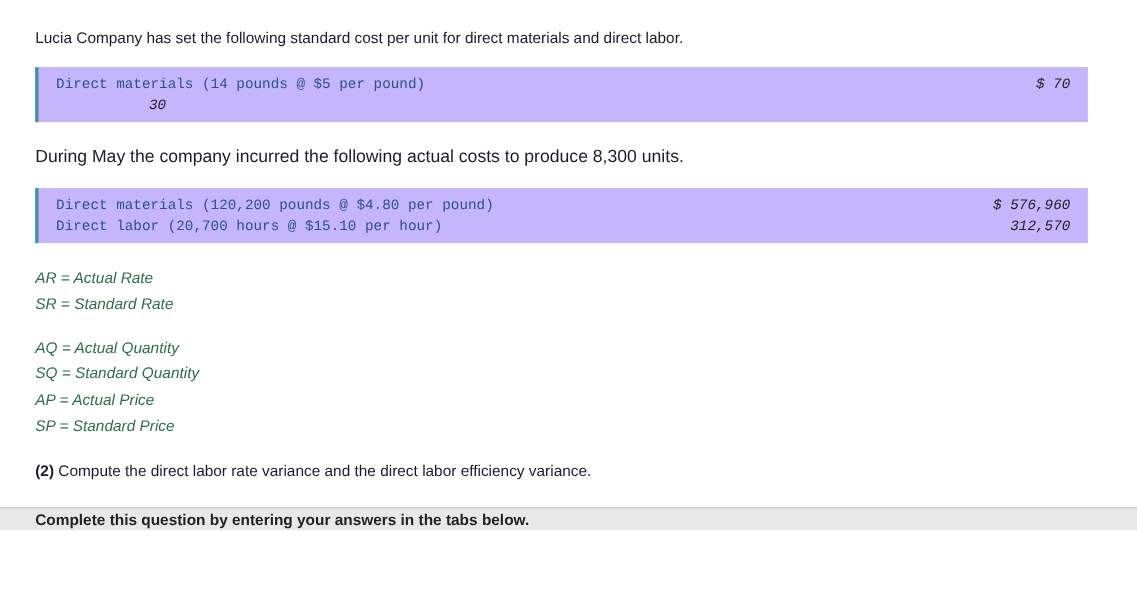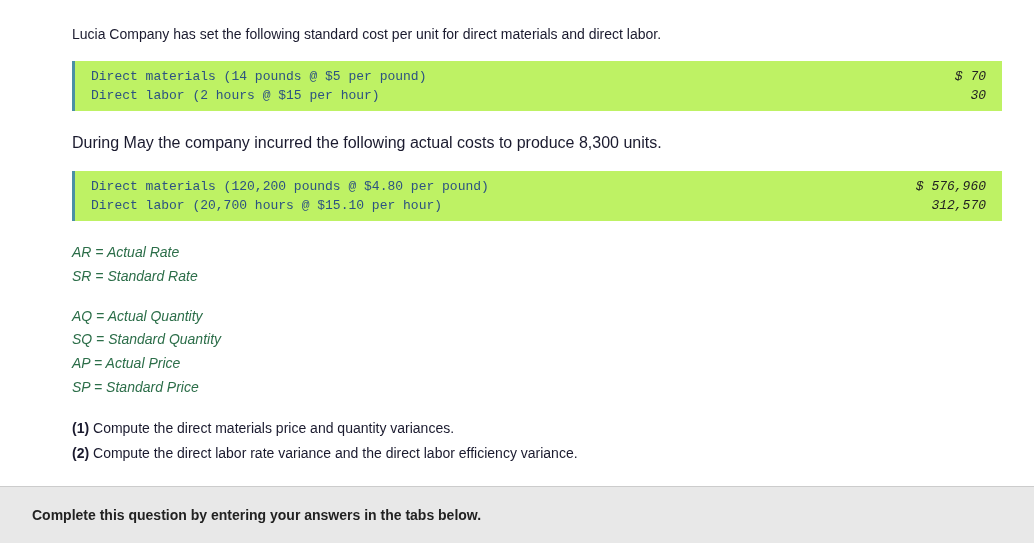--- a/index.html
+++ b/index.html
@@ -11,36 +11,35 @@
     body {
       font-family: Arial, sans-serif;
       font-size: 14px;
       background: #ffffff;
       color: #222;
       width: 1034px;
       min-height: 560px;
     }
 
     .page-container {
-      padding: 24px 32px 0 32px;
-      margin-left: 40px;
+      padding: 24px 45px 0 32px;
     }
 
     .intro-text {
       color: #1a1a2e;
       font-size: 14px;
       margin-bottom: 16px;
       line-height: 1.5;
     }
 
     .cost-table {
       border-left: 3px solid #4a90a4;
       padding: 8px 16px;
       margin-bottom: 20px;
-      background: #bef264;
+      background: #c4b5fd;
     }
 
     .cost-row {
       display: flex;
       justify-content: space-between;
       align-items: baseline;
       margin-bottom: 4px;
       font-family: 'Courier New', Courier, monospace;
       font-size: 13px;
       color: #2c5282;
@@ -89,21 +88,21 @@
       line-height: 1.8;
     }
 
     .task-line strong {
       color: #1a1a2e;
       font-weight: bold;
     }
 
     .bottom-bar {
       background: #e8e8e8;
-      padding: 20px 32px;
+      padding: 2px 32px;
       margin-top: 8px;
       border-top: 1px solid #ccc;
     }
 
     .bottom-bar-text {
       font-weight: bold;
       font-size: 14px;
       color: #222;
     }
   </style>
@@ -113,21 +112,20 @@
 <div class="page-container">
 
   <p class="intro-text">Lucia Company has set the following standard cost per unit for direct materials and direct labor.</p>
 
   <div class="cost-table">
     <div class="cost-row">
       <span class="cost-label">Direct materials (14 pounds @ $5 per pound)</span>
       <span class="cost-value">$ 70</span>
     </div>
     <div class="cost-row">
-      <span class="cost-label">Direct labor (2 hours @ $15 per hour)</span>
       <span class="cost-value">30</span>
     </div>
   </div>
 
   <p class="section-text">During May the company incurred the following actual costs to produce 8,300 units.</p>
 
   <div class="cost-table">
     <div class="cost-row">
       <span class="cost-label">Direct materials (120,200 pounds @ $4.80 per pound)</span>
       <span class="cost-value">$ 576,960</span>
@@ -145,24 +143,20 @@
 
   <div class="definitions-block">
     <div class="def-line">AQ = Actual Quantity</div>
     <div class="def-line">SQ = Standard Quantity</div>
     <div class="def-line">AP = Actual Price</div>
     <div class="def-line">SP = Standard Price</div>
   </div>
 
   <div class="tasks-block">
     <div class="task-line">
-      <strong>(1)</strong>
-      <span> </span><span>Compute the direct materials price and quantity variances.</span>
-    </div>
-    <div class="task-line">
       <strong>(2)</strong>
       <span> </span><span>Compute the direct labor rate variance and the direct labor efficiency variance.</span>
     </div>
   </div>
 
 </div>
 
 <div class="bottom-bar">
   <span class="bottom-bar-text">Complete this question by entering your answers in the tabs below.</span>
 </div>

